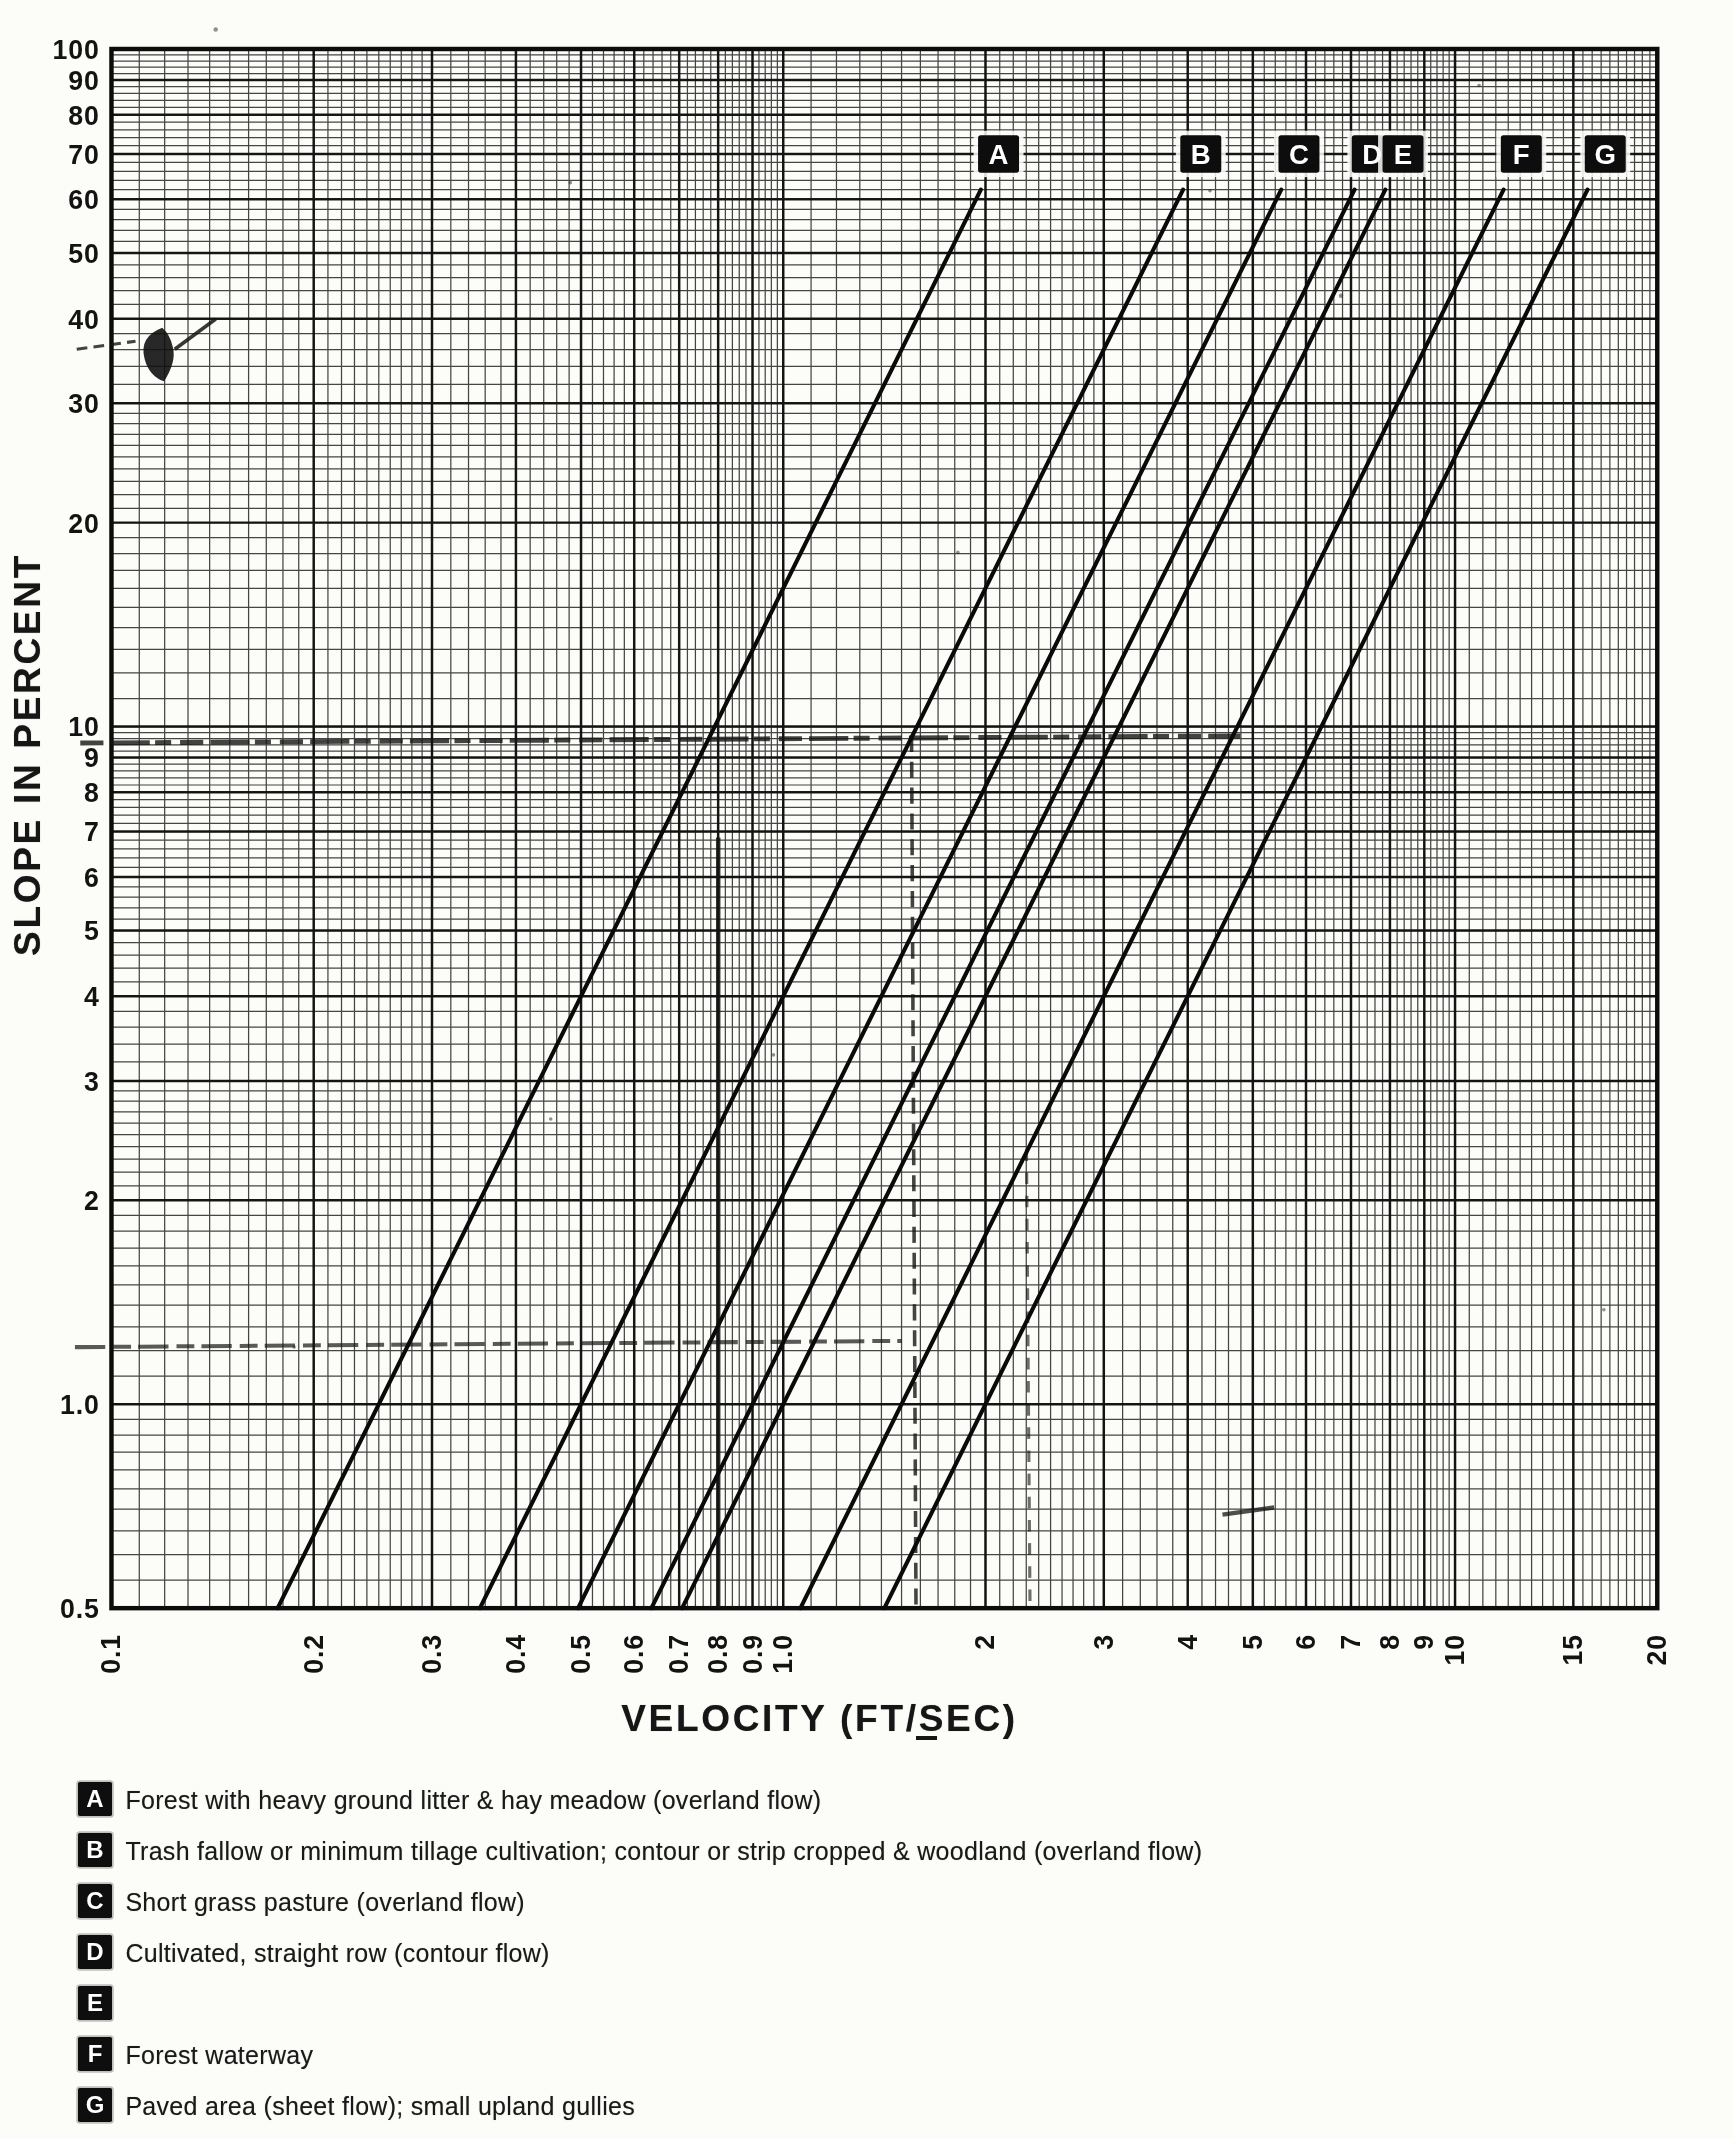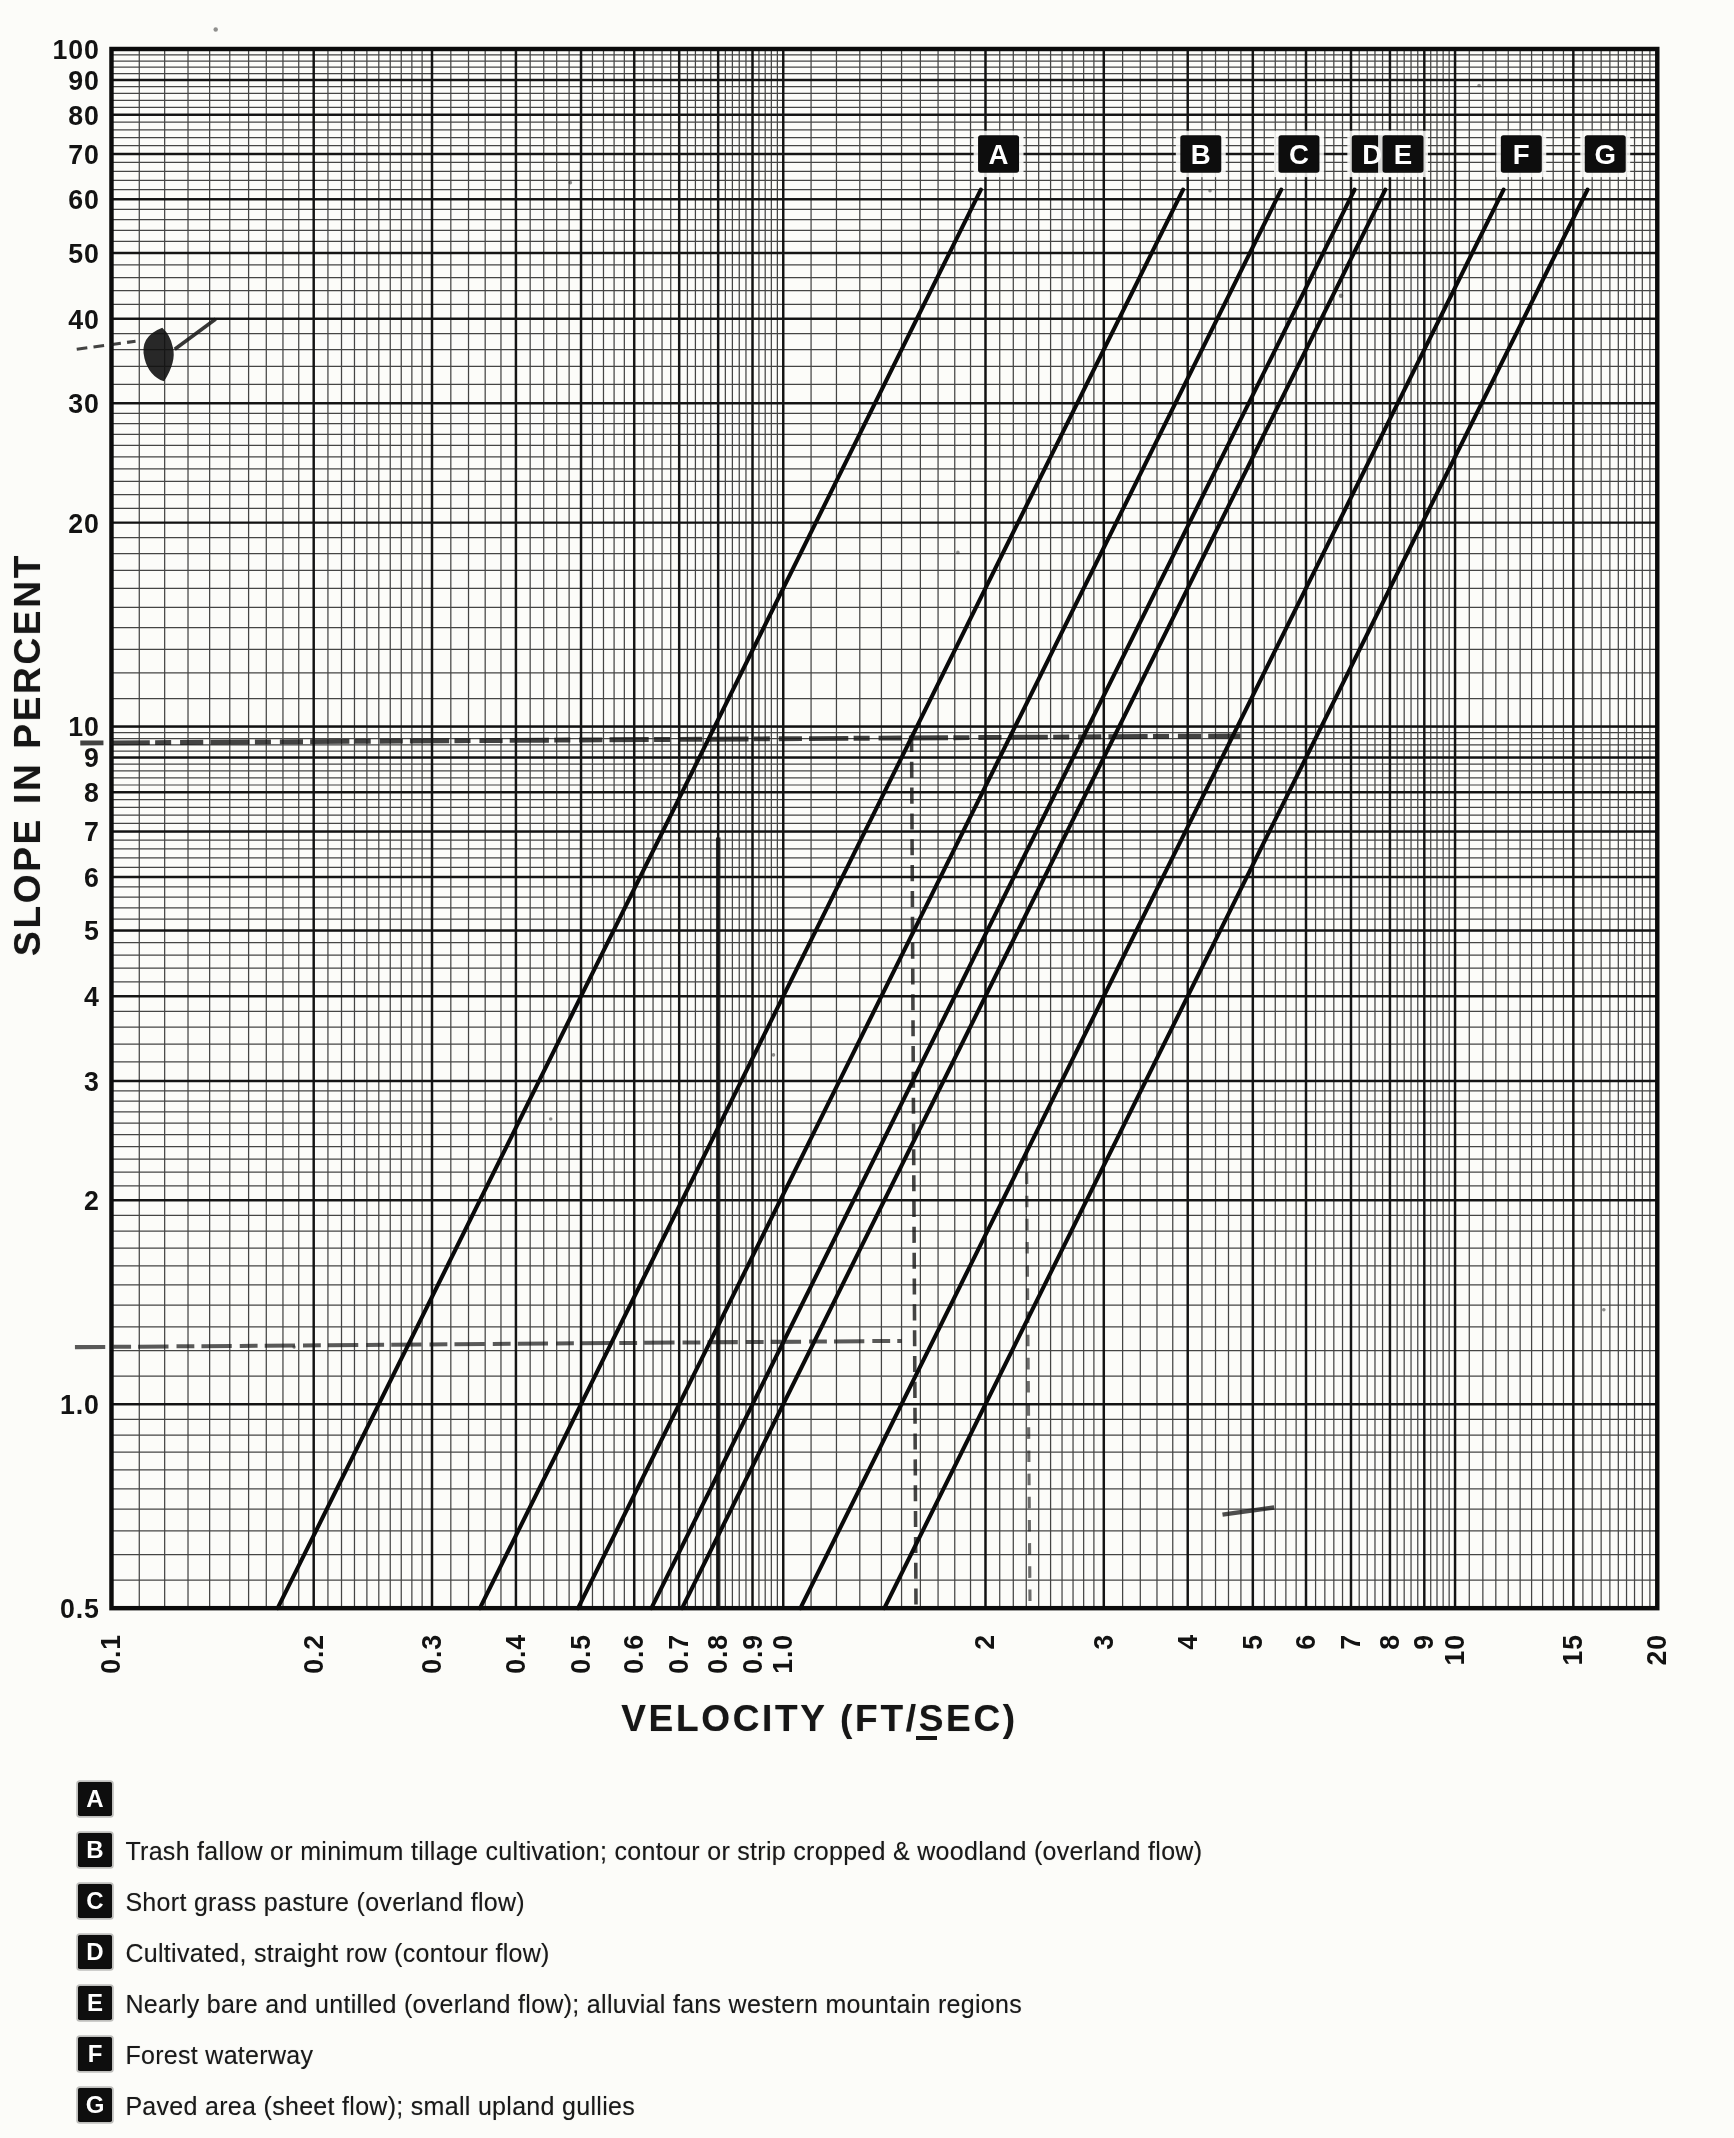--- a/index.html
+++ b/index.html
@@ -477,36 +477,36 @@
     </svg>
 
   <div class="axis-title y">SLOPE IN PERCENT</div>
 
   <div class="axis-title x">VELOCITY (FT/SEC)</div>
   <div class="s-underline"></div>
 
   <div class="legend">
     <div class="legend-row">
       <div class="key-box">A</div>
+      <div class="legend-text">Forest with heavy ground litter &amp; hay meadow (overland flow)</div>
     </div>
     <div class="legend-row">
       <div class="key-box">B</div>
       <div class="legend-text">Trash fallow or minimum tillage cultivation; contour or strip cropped &amp; woodland (overland flow)</div>
     </div>
     <div class="legend-row">
       <div class="key-box">C</div>
       <div class="legend-text">Short grass pasture (overland flow)</div>
     </div>
     <div class="legend-row">
       <div class="key-box">D</div>
       <div class="legend-text">Cultivated, straight row (contour flow)</div>
     </div>
     <div class="legend-row">
       <div class="key-box">E</div>
-      <div class="legend-text">Nearly bare and untilled (overland flow); alluvial fans western mountain regions</div>
     </div>
     <div class="legend-row">
       <div class="key-box">F</div>
       <div class="legend-text">Forest waterway</div>
     </div>
     <div class="legend-row">
       <div class="key-box">G</div>
       <div class="legend-text">Paved area (sheet flow); small upland gullies</div>
     </div>
   </div>

